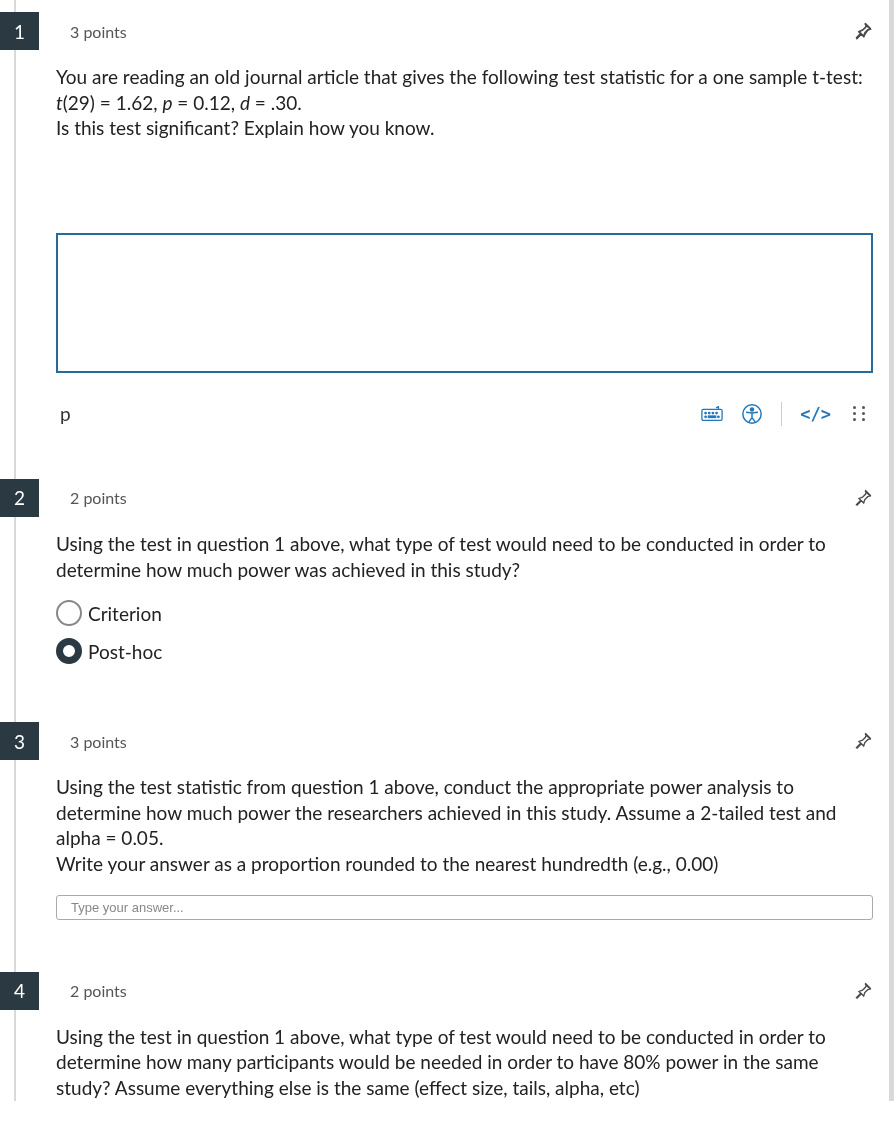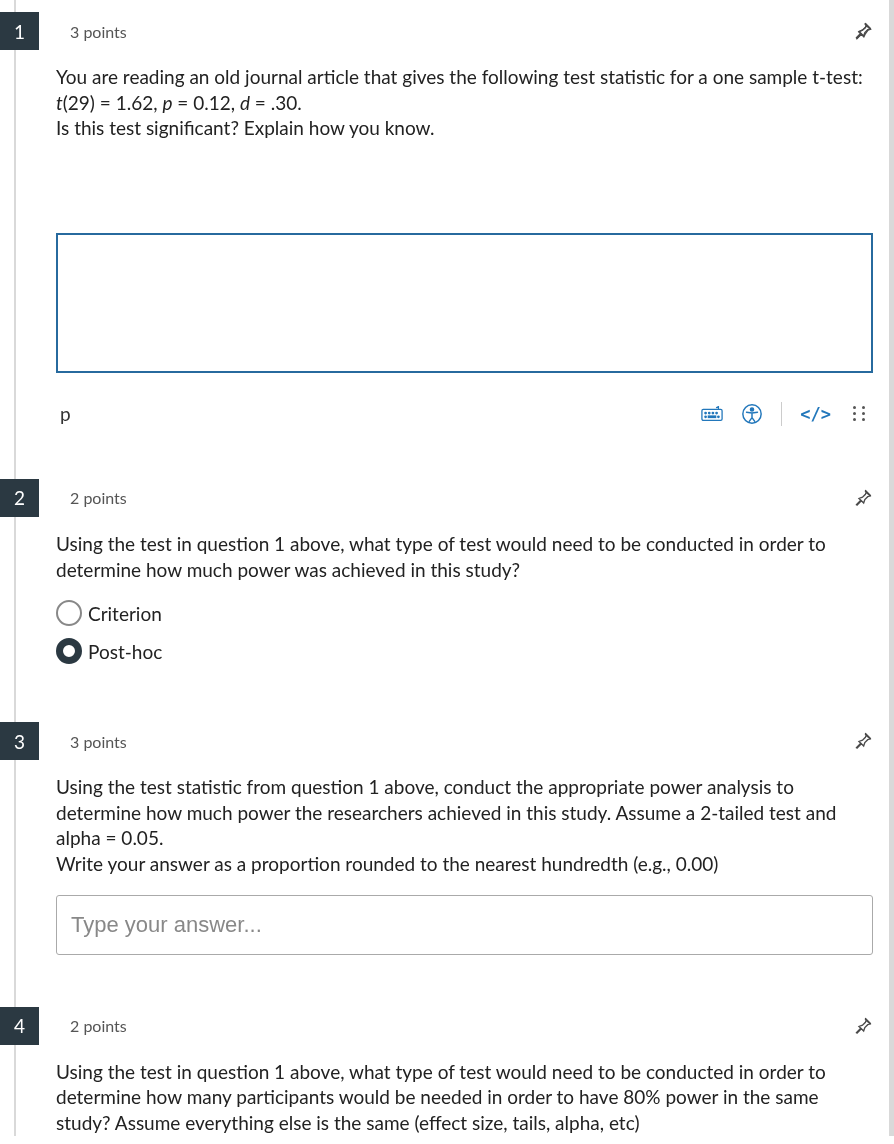--- a/index.html
+++ b/index.html
@@ -129,22 +129,22 @@
   }
   .radio.selected {
     border: 7px solid #2b3942;
   }
   .opt-label { font-size: 19px; color:#222; }
   .text-input {
     margin-top: 18px;
     width: 100%;
     border: 1px solid #aaa;
     border-radius: 3px;
-    padding: 16px 14px;
-    font-size: 22px;
+    padding: 4px 14px;
+    font-size: 13px;
     color: #888;
   }
   .text-input::placeholder { color:#888; }
   svg { display:block; }
 </style>
 </head>
 <body>
 
 <div class="outer">
 

